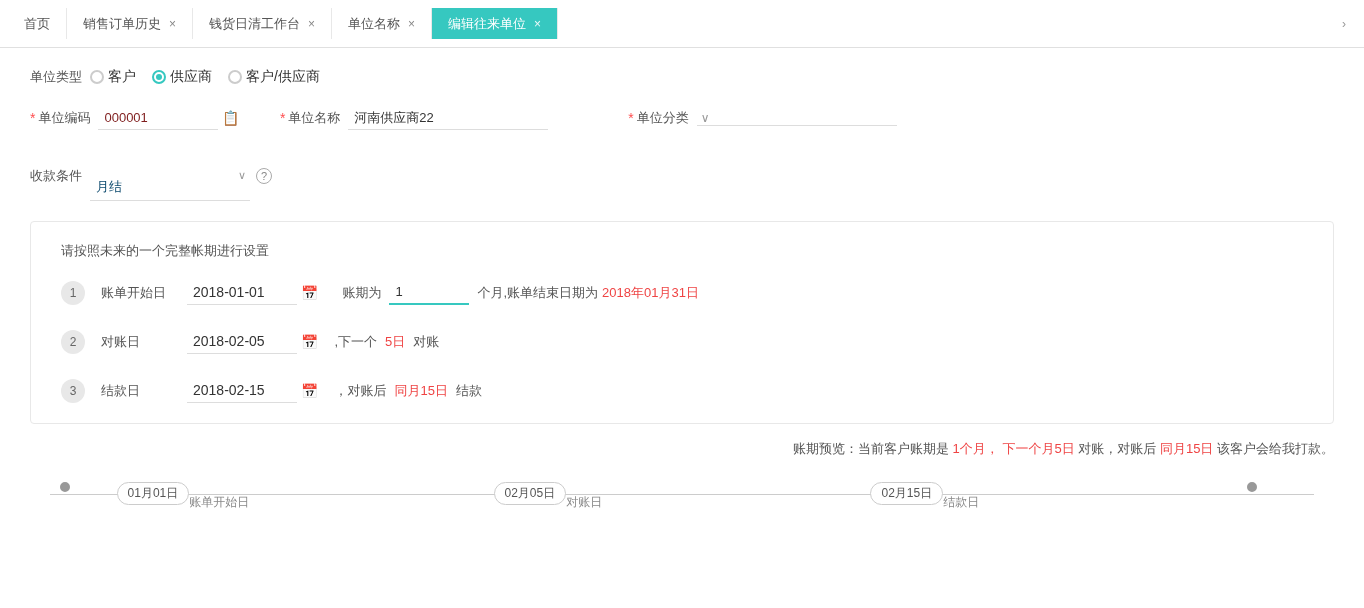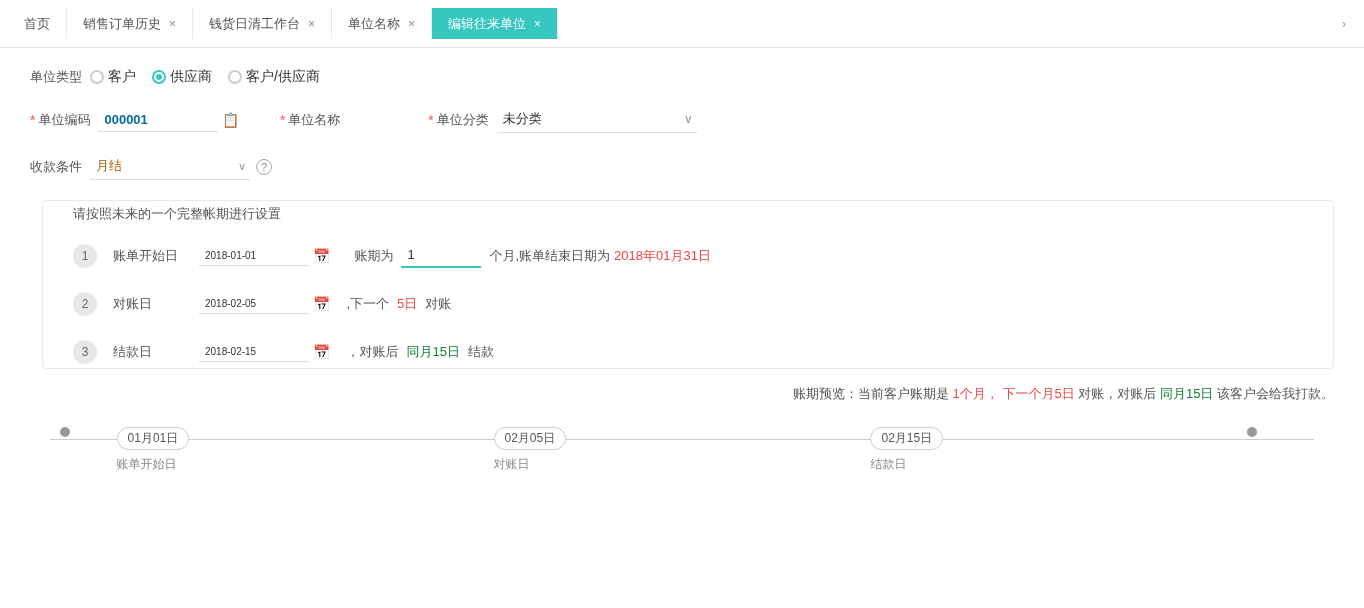--- a/index.html
+++ b/index.html
@@ -122,21 +122,22 @@
     .select-wrapper {
       display: flex;
       align-items: center;
       border-bottom: 1px solid #ddd;
       min-width: 160px;
     }
     .select-value {
       flex: 1;
       padding: 4px 6px;
       font-size: 13px;
-      color: #a16207;
+      color: #0c4a6e;
+      margin-top: 24px;
     }
     .select-arrow {
       color: #999;
       padding: 0 4px;
       font-size: 11px;
     }
     .calendar-icon {
       color: #36c8c0;
       margin-left: 4px;
       cursor: pointer;
@@ -173,24 +174,23 @@
       font-size: 11px;
       color: #888;
       cursor: pointer;
       margin-left: 6px;
     }
 
     
     .settings-box {
       border: 1px solid #e8e8e8;
       border-radius: 4px;
-      padding: 4px 30px;
+      padding: 20px 30px;
       margin-top: 10px;
       background: #fff;
-      margin-left: 12px;
     }
     .settings-title {
       font-size: 13px;
       color: #555;
       margin-bottom: 20px;
     }
 
     
     .settings-row {
       display: flex;
@@ -215,42 +215,42 @@
       color: #555;
       margin-right: 16px;
       white-space: nowrap;
       min-width: 70px;
     }
     .date-input {
       border: none;
       border-bottom: 1px solid #ddd;
       outline: none;
       padding: 4px 6px;
-      font-size: 10px;
+      font-size: 14px;
       color: #333;
       background: transparent;
       width: 110px;
     }
     .period-input {
       border: none;
       border-bottom: 2px solid #36c8c0;
       outline: none;
       padding: 4px 6px;
       font-size: 13px;
       color: #333;
       background: transparent;
       width: 80px;
     }
     .settings-desc {
       font-size: 13px;
       color: #555;
       margin-left: 8px;
     }
     .highlight-orange { color: #ef4444; }
-    .highlight-teal { color: #15803d; }
+    .highlight-teal { color: #ef4444; }
 
     
     .preview-section {
       padding: 16px 0 0 0;
       font-size: 13px;
       color: #555;
     }
     .preview-text {
       margin-bottom: 24px;
       text-align: right;
@@ -268,22 +268,22 @@
       position: absolute;
       top: 12px;
       left: 20px;
       right: 20px;
       height: 1px;
       background: #ccc;
       z-index: 0;
     }
     .timeline-node {
       display: flex;
-      flex-direction: column;
-      align-items: flex-start;
+      flex-direction: row;
+      align-items: flex-end;
       position: relative;
       z-index: 1;
       flex: 1;
     }
     .timeline-node:first-child { flex: 0.3; }
     .timeline-node:last-child { flex: 0.3; }
     .timeline-dot {
       width: 12px;
       height: 12px;
       border-radius: 50%;
@@ -354,32 +354,32 @@
           <span>客户/供应商</span>
         </label>
       </div>
     </div>
   </div>
 
   <div class="form-row">
     <div class="form-group">
       <span class="required-star">*</span>
       <span class="form-label">单位编码</span>
-      <input class="text-input" style="width: 120px; color: #0369a1; font-weight: bold;" value="000001">
+      <input class="text-input" style="width: 120px; color: #7f1d1d;" value="000001">
       <span class="calendar-icon">📋</span>
     </div>
     <div class="form-group">
       <span class="required-star">*</span>
       <span class="form-label">单位名称</span>
+      <input class="text-input" style="width: 200px;" value="河南供应商22">
     </div>
     <div class="form-group" style="margin-left: 40px;">
       <span class="required-star">*</span>
       <span class="form-label">单位分类</span>
       <div class="dropdown-wrapper">
-        <span class="dropdown-value">未分类</span>
         <span class="dropdown-arrow">∨</span>
       </div>
     </div>
   </div>
 
   <div class="form-row">
     <div class="form-group">
       <span class="form-label">收款条件</span>
       <div class="select-wrapper">
         <span class="select-value">月结</span>

